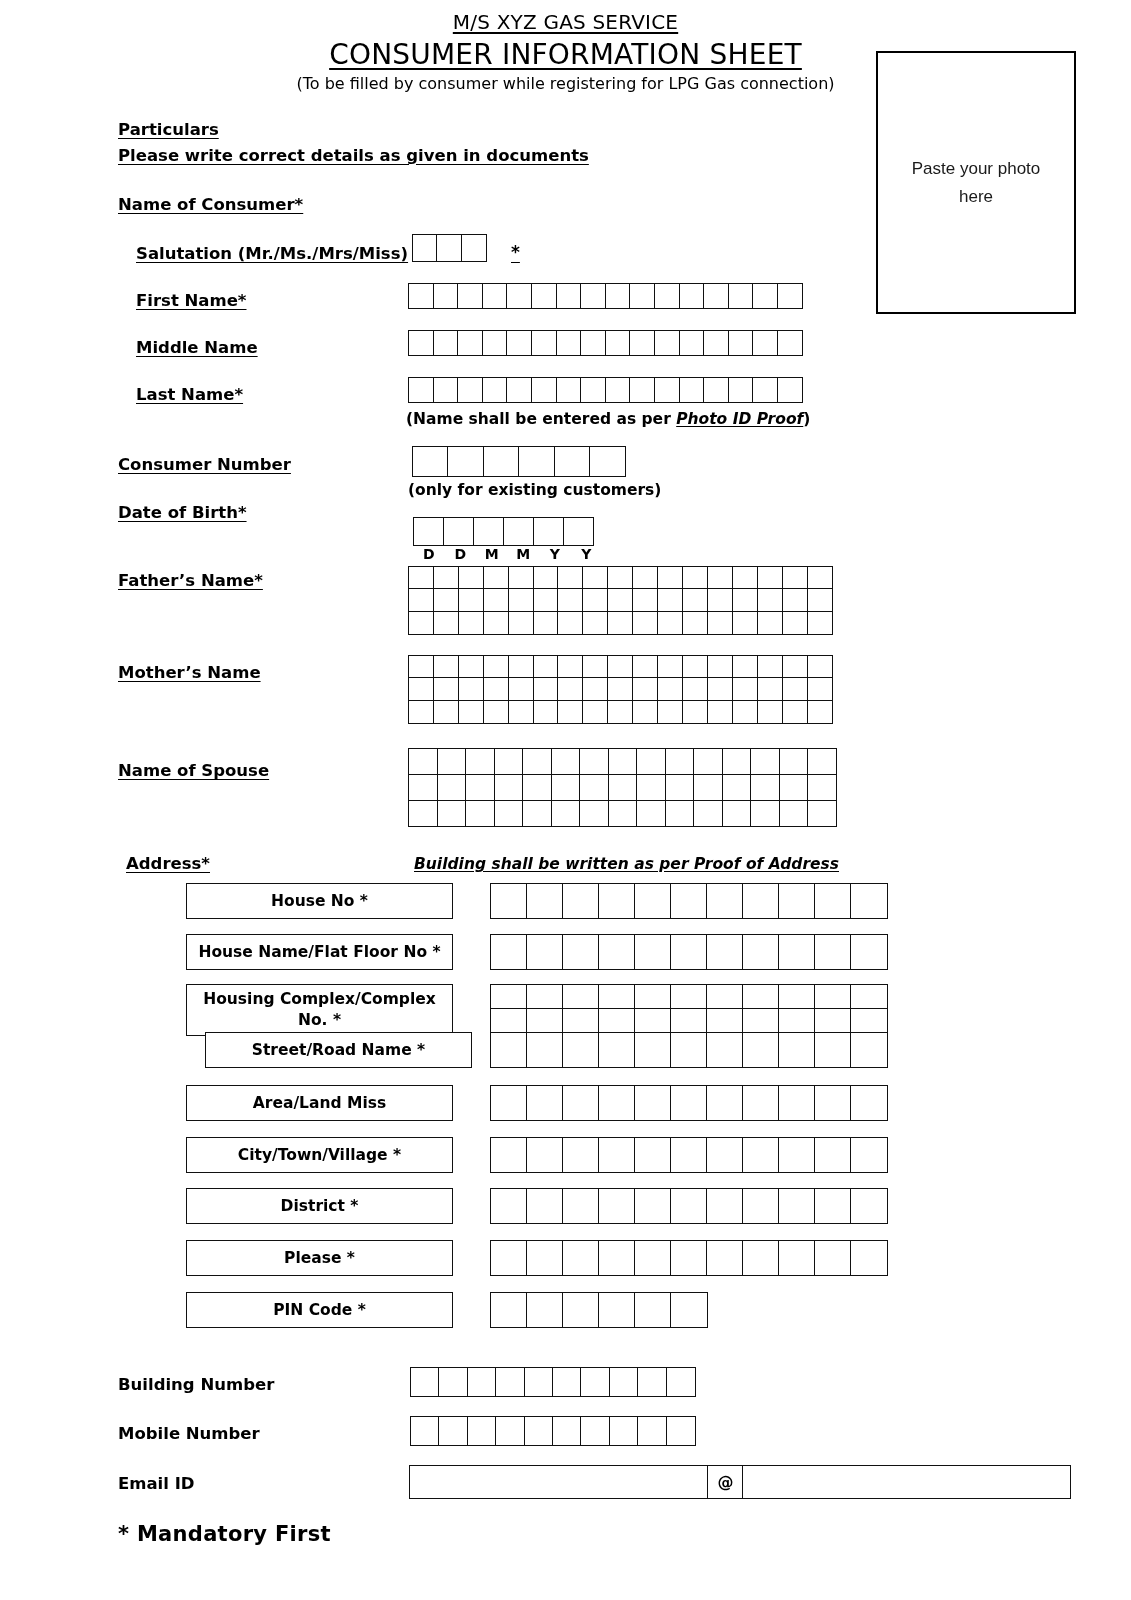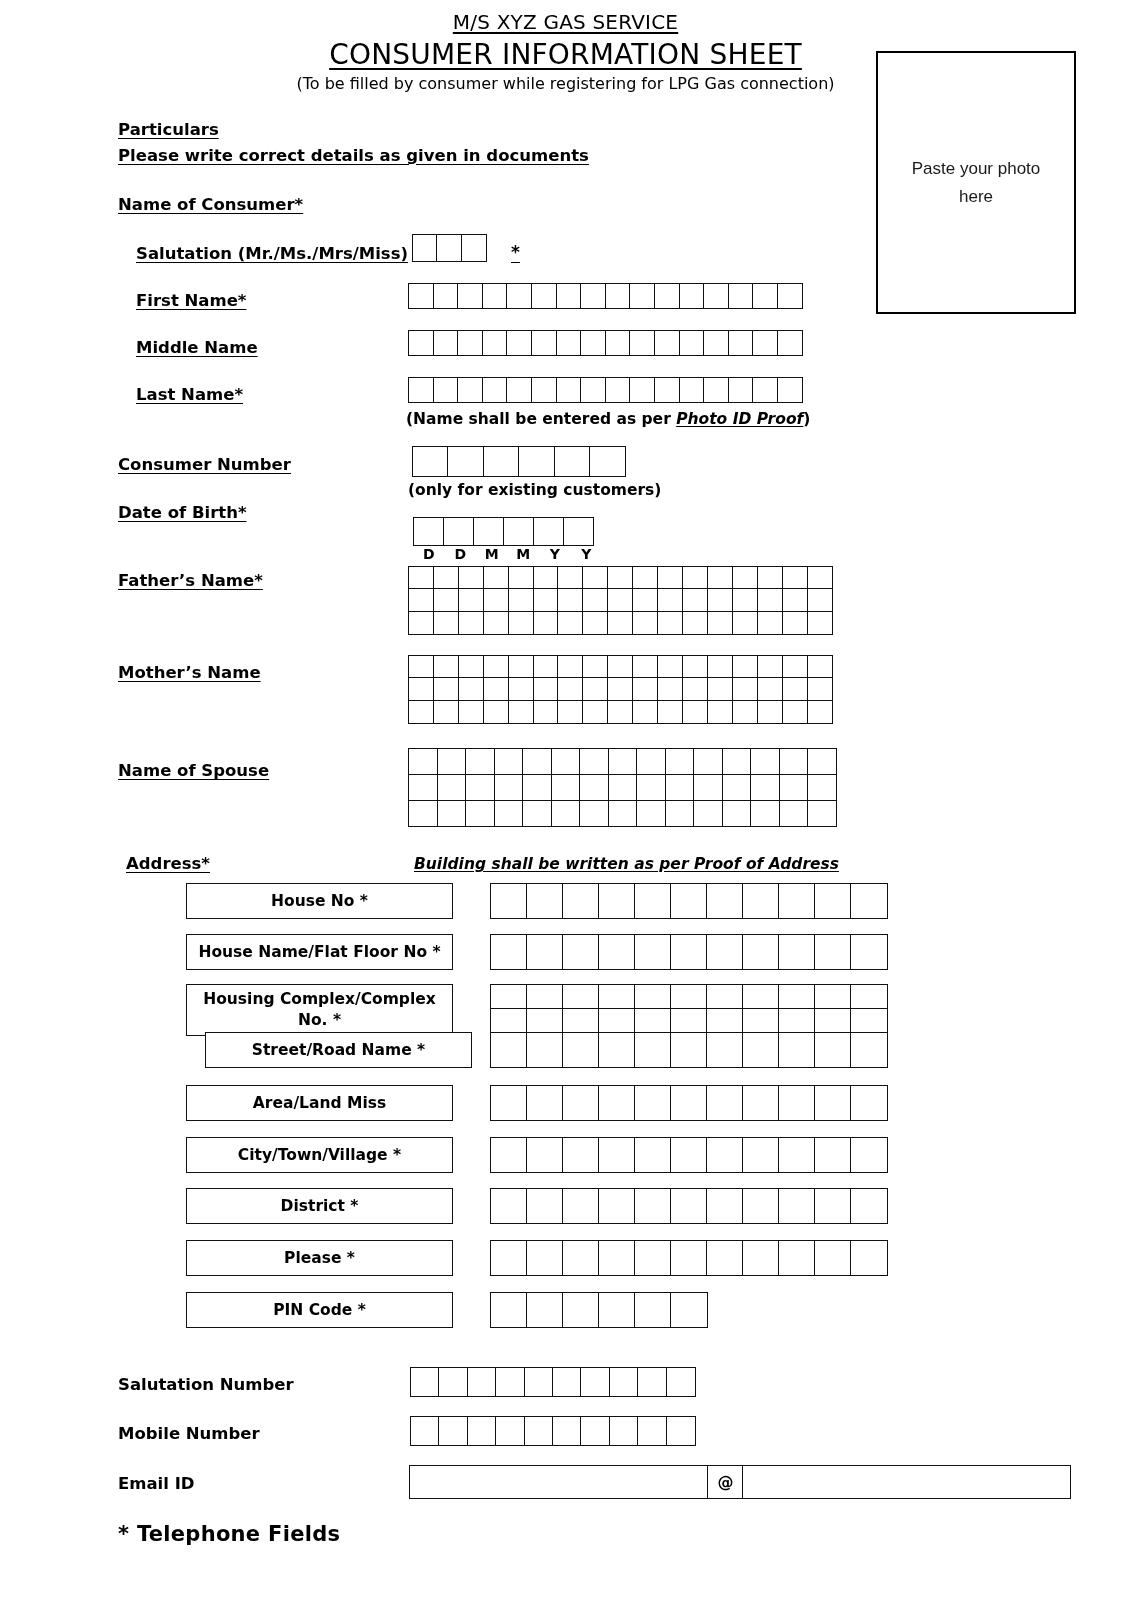--- a/index.html
+++ b/index.html
@@ -580,21 +580,21 @@
     <div class="comb" style="left: 490px; top: 1292px;">
       <div class="cell" style="width: 37.6px; height: 36px;"></div>
       <div class="cell" style="width: 37.6px; height: 36px;"></div>
       <div class="cell" style="width: 37.6px; height: 36px;"></div>
       <div class="cell" style="width: 37.6px; height: 36px;"></div>
       <div class="cell" style="width: 37.6px; height: 36px;"></div>
       <div class="cell" style="width: 37.6px; height: 36px;"></div>
     </div>
   </div>
 
-<div class="lbl" style="left:118px; top:1375px;">Salutation Number</div>
+<div class="lbl" style="left:118px; top:1375px;">Building Number</div>
 <div class="comb" id="comb-tel" style="left:410px; top:1367px;">
     <div class="cell" style="width: 30px; height: 30px;"></div>
     <div class="cell" style="width: 30px; height: 30px;"></div>
     <div class="cell" style="width: 30px; height: 30px;"></div>
     <div class="cell" style="width: 30px; height: 30px;"></div>
     <div class="cell" style="width: 30px; height: 30px;"></div>
     <div class="cell" style="width: 30px; height: 30px;"></div>
     <div class="cell" style="width: 30px; height: 30px;"></div>
     <div class="cell" style="width: 30px; height: 30px;"></div>
     <div class="cell" style="width: 30px; height: 30px;"></div>
@@ -613,13 +613,13 @@
     <div class="cell" style="width: 30px; height: 30px;"></div>
     <div class="cell" style="width: 30px; height: 30px;"></div>
     <div class="cell" style="width: 30px; height: 30px;"></div>
   </div>
 
 <div class="lbl" style="left:118px; top:1474px;">Email ID</div>
 <div class="email-left" style="left:409px; top:1465px; width:300px; height:34px;"></div>
 <div class="email-at" style="left:707px; top:1465px; width:37px; height:34px;">@</div>
 <div class="email-right" style="left:742px; top:1465px; width:329px; height:34px;"></div>
 
-<div class="mand">* Telephone Fields</div>
+<div class="mand">* Mandatory First</div>
 
 </body></html>

